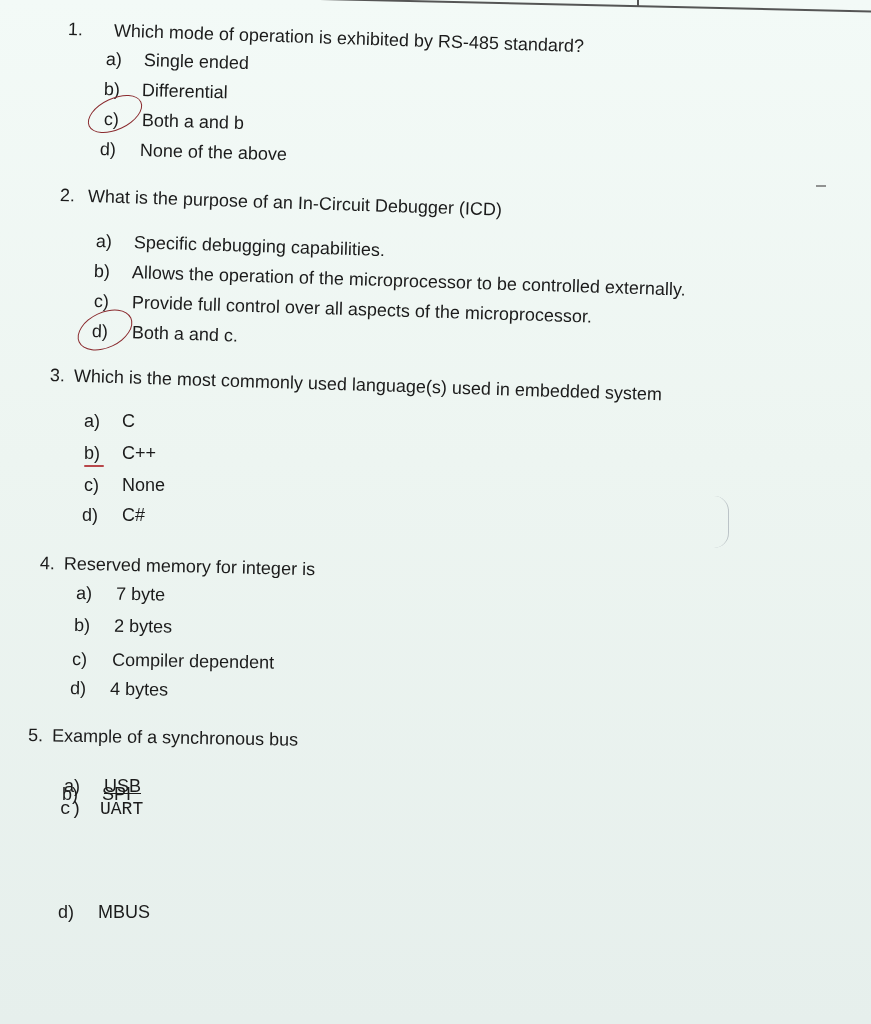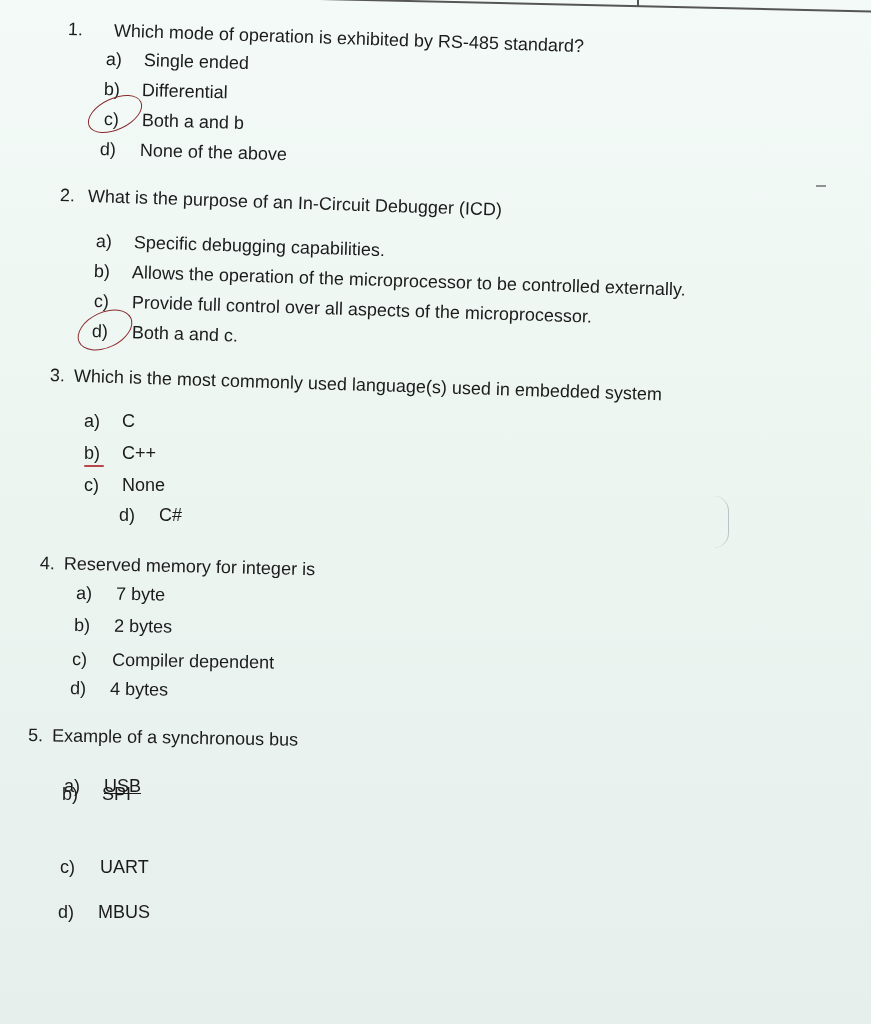--- a/index.html
+++ b/index.html
@@ -131,21 +131,21 @@
   <div class="opt" style="left:84px; top:412px;">
     <span class="letter" style="width:38px;">a)</span><span>C</span>
   </div>
   <div class="opt" style="left:84px; top:444px;">
     <span class="letter" style="width:38px;">b)</span><span>C++</span>
   </div>
   <div class="underline-mark" style="left:84px; top:465px; width:20px;"></div>
   <div class="opt" style="left:84px; top:476px;">
     <span class="letter" style="width:38px;">c)</span><span>None</span>
   </div>
-  <div class="opt" style="left:82px; top:506px;margin-left:37px;">
+  <div class="opt" style="left:82px; top:506px;">
     <span class="letter" style="width:40px;">d)</span><span>C#</span>
   </div>
 
   <div class="q" style="left:40px; top:554px; transform:rotate(1.3deg);">
     <span class="num" style="width:24px;">4.</span><span>Reserved memory for integer is</span>
   </div>
   <div class="opt" style="left:76px; top:584px; transform:rotate(1deg);">
     <span class="letter" style="width:40px;">a)</span><span>7 byte</span>
   </div>
   <div class="opt" style="left:74px; top:616px; transform:rotate(1deg);">
@@ -160,19 +160,19 @@
 
   <div class="q" style="left:28px; top:726px; transform:rotate(1deg);">
     <span class="num" style="width:24px;">5.</span><span>Example of a synchronous bus</span>
   </div>
   <div class="opt" style="left:64px; top:777px;text-decoration:underline;">
     <span class="letter" style="width:40px;">a)</span><span>USB</span>
   </div>
   <div class="opt" style="left:62px; top:785px;">
     <span class="letter" style="width:40px;">b)</span><span>SPI</span>
   </div>
-  <div class="opt" style="left:60px; top:858px;">
+  <div class="opt" style="left:60px; top:800px;font-family:Liberation Mono, monospace;">
     <span class="letter" style="width:40px;">c)</span><span>UART</span>
   </div>
   <div class="opt" style="left:58px; top:903px;">
     <span class="letter" style="width:40px;">d)</span><span>MBUS</span>
   </div>
 </div>
 
 </body></html>

